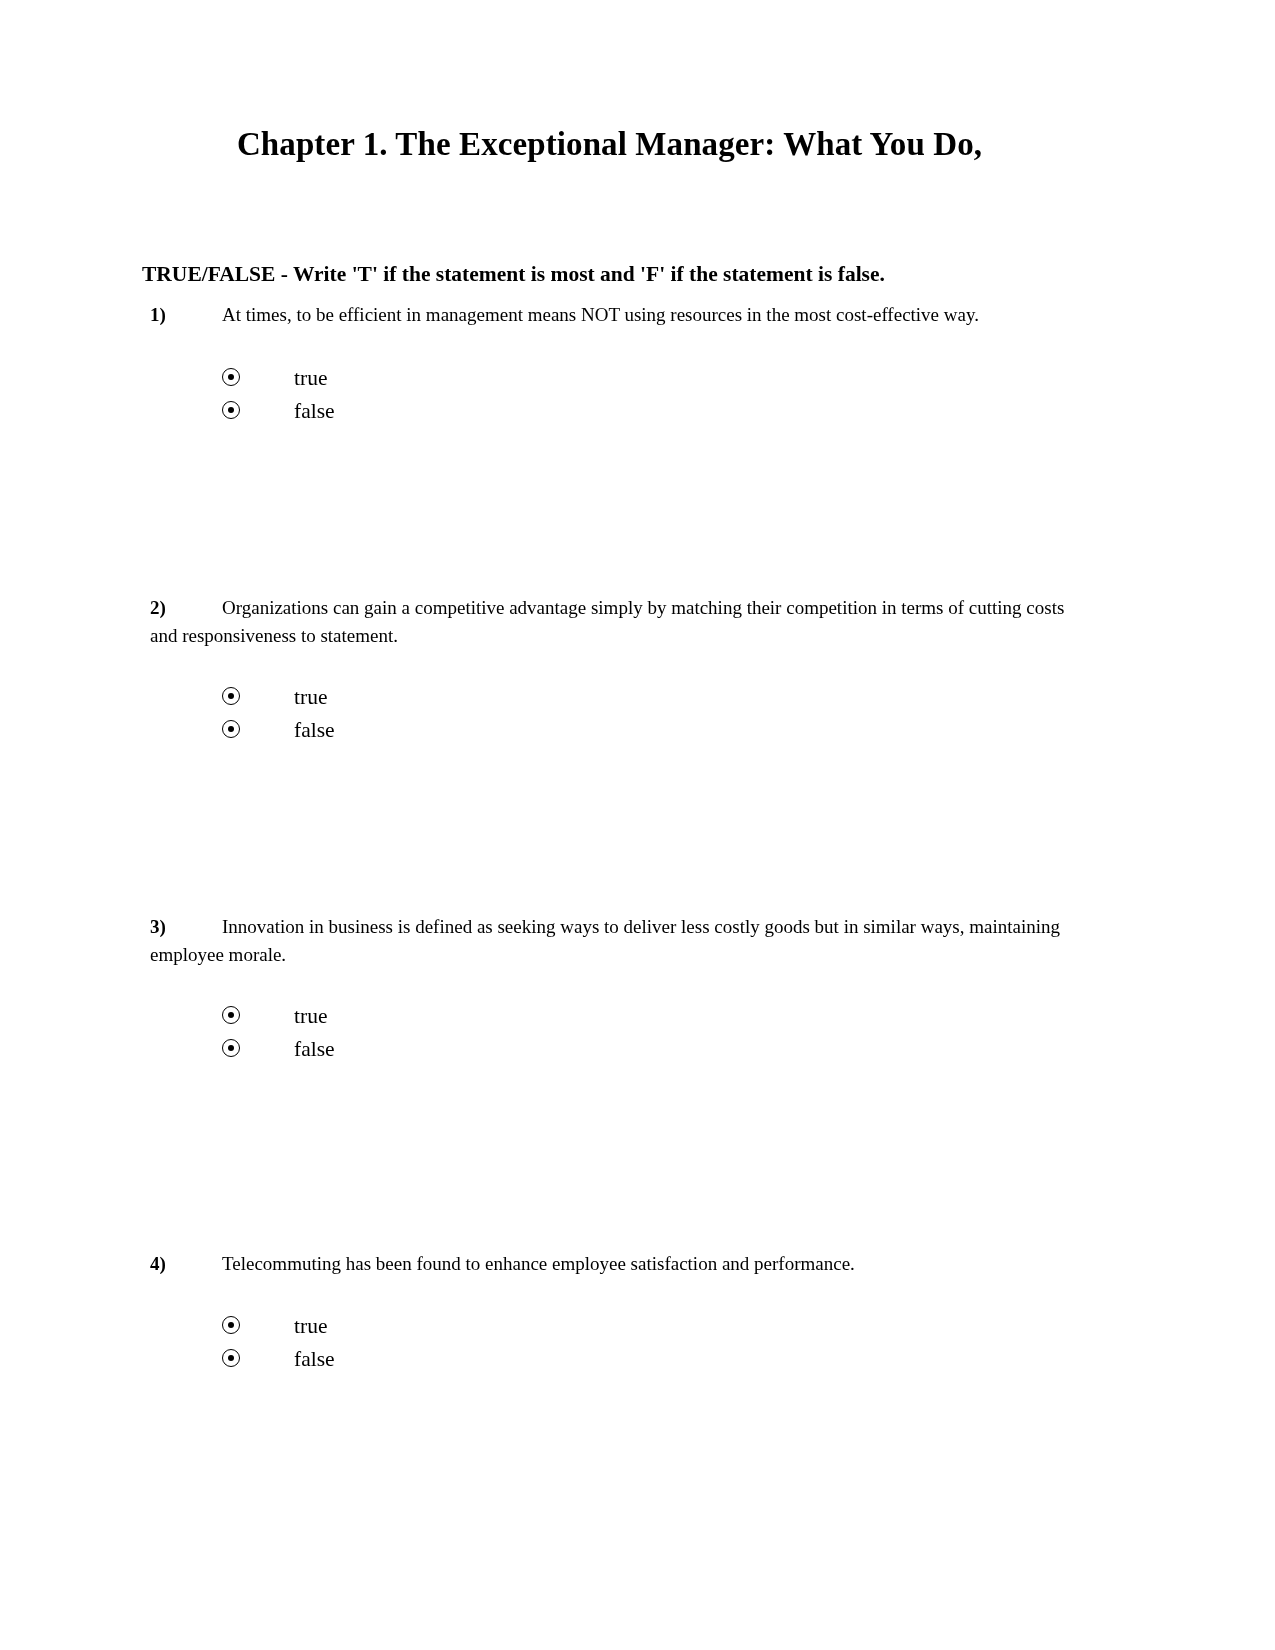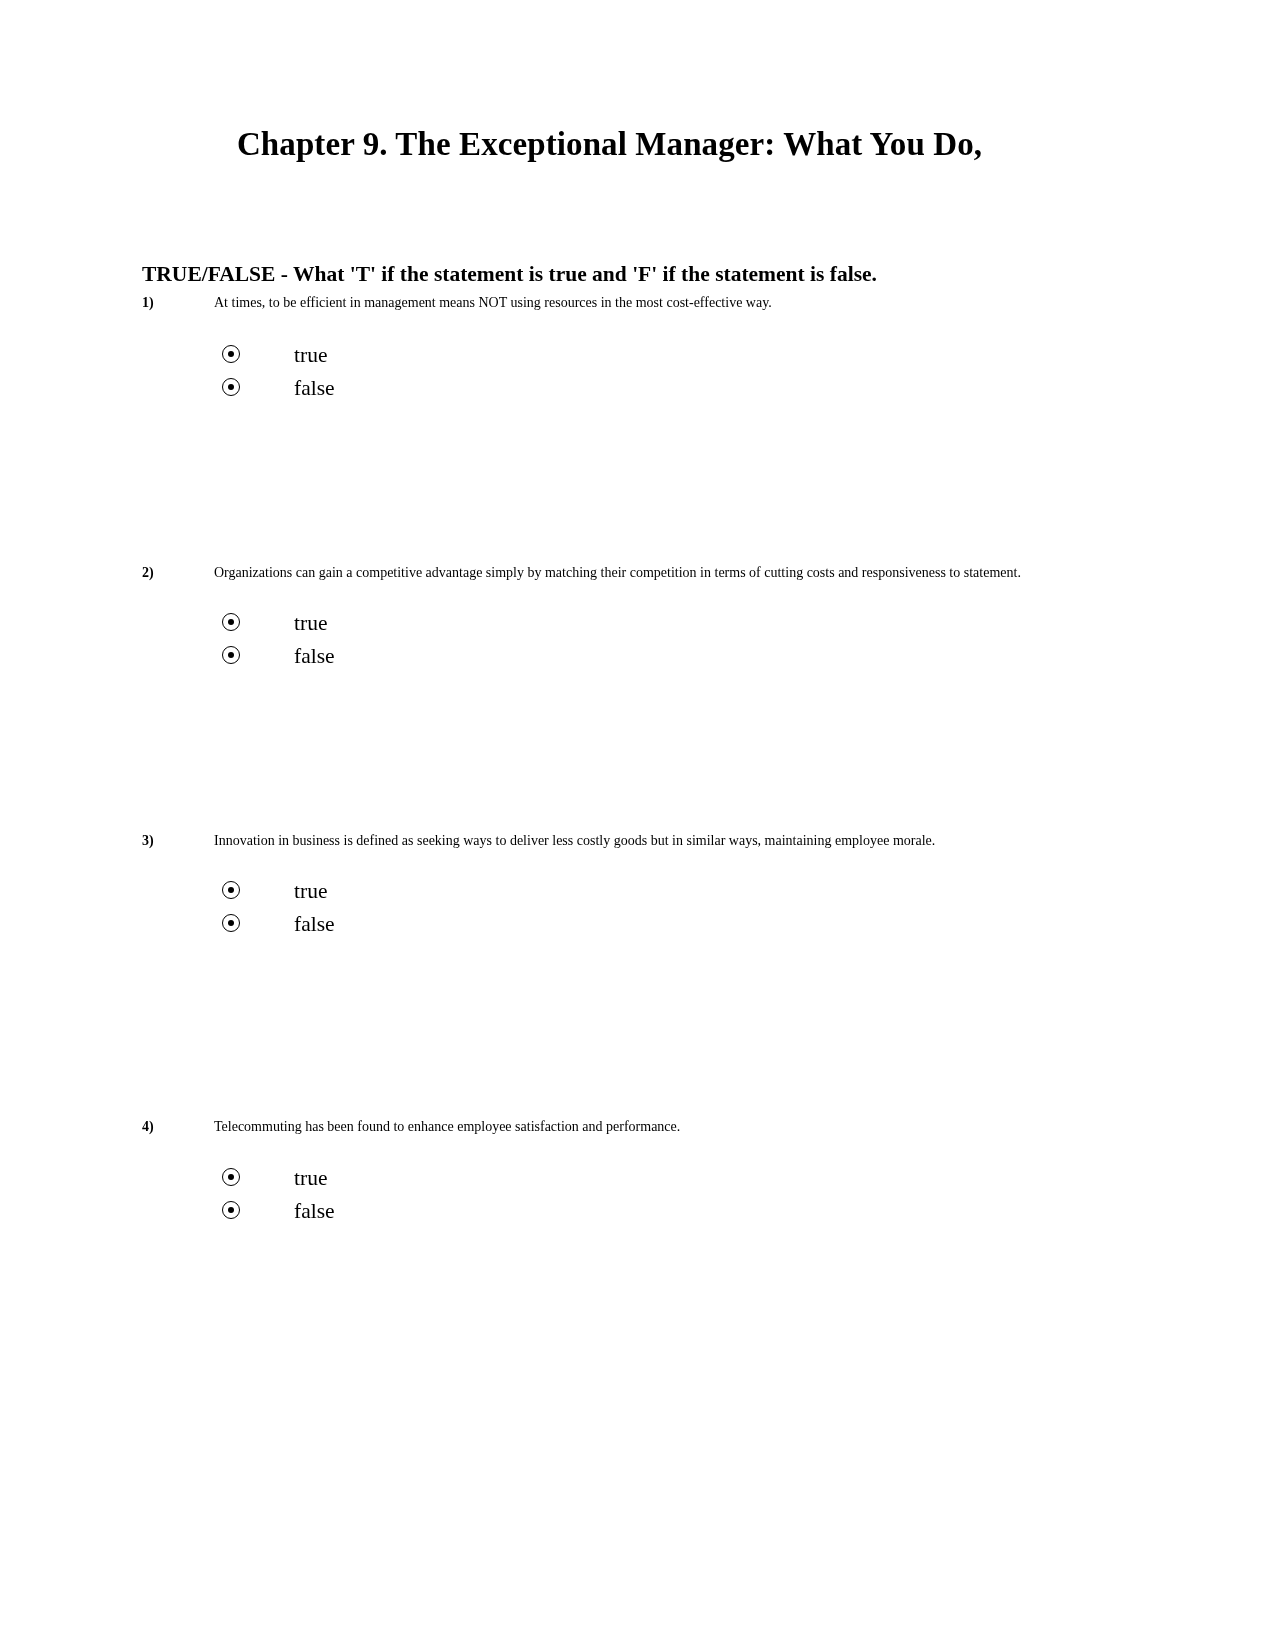--- a/index.html
+++ b/index.html
@@ -53,22 +53,22 @@
     font-size: 21.5px;
     font-weight: bold;
     line-height: 1.33;
   }
 
   
   .question-block {
     position: relative;
   }
   .q-text {
-    margin: 0;
-    font-size: 14px;
+    margin: 8px;
+    font-size: 19px;
     line-height: 1.45;
     text-align: left;
   }
   .q-num {
     display: inline-block;
     font-weight: bold;
     width: 72px;
   }
   .options {
     margin: 0;
@@ -117,24 +117,24 @@
   .q4 { padding-top: 170px; }
   .q4 .options { padding-top: 30px; }
 </style>
 </head>
 <body>
 
 <div class="page">
   <div class="content">
 
     <h1 class="doc-title">
-      <span class="title-line">Chapter 9. The Exceptional Manager: What You Do,</span>
+      <span class="title-line">Chapter 1. The Exceptional Manager: What You Do,</span>
     </h1>
 
-    <p class="instruction">TRUE/FALSE - What 'T' if the statement is true and 'F' if the statement is false.</p>
+    <p class="instruction">TRUE/FALSE - Write 'T' if the statement is most and 'F' if the statement is false.</p>
 
     <div class="question-block q1">
       <p class="q-text">
         <span class="q-num">1)</span><span>At times, to be efficient in management means NOT using resources in the most cost-effective way.</span>
       </p>
       <ul class="options">
         <li class="option-row">
           <span class="radio"></span>
           <span class="option-label">true</span>
         </li>

